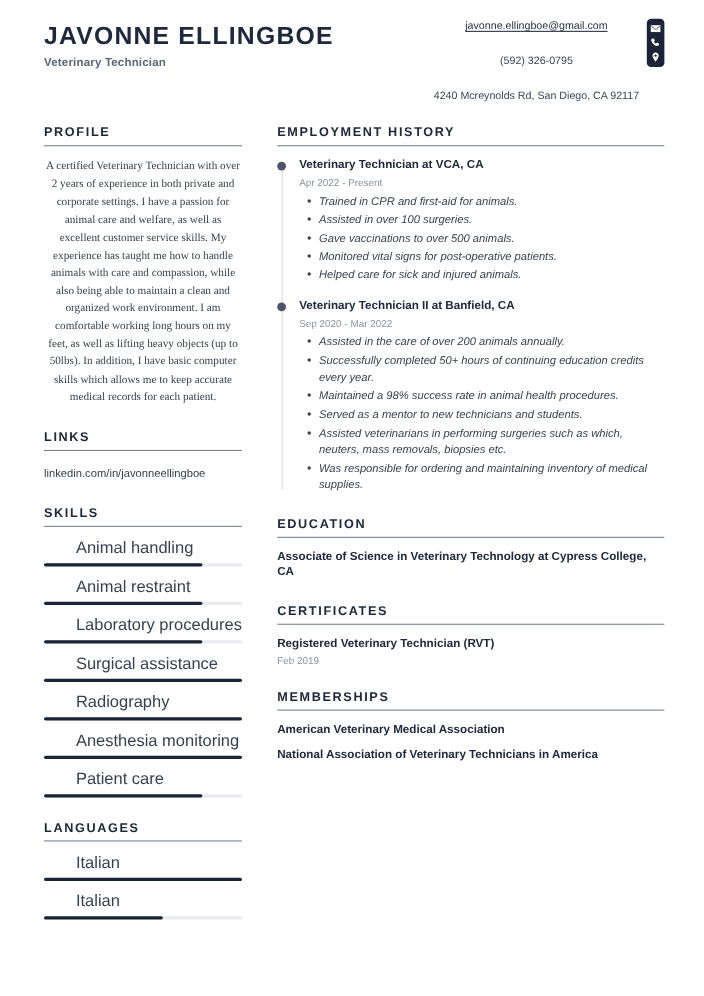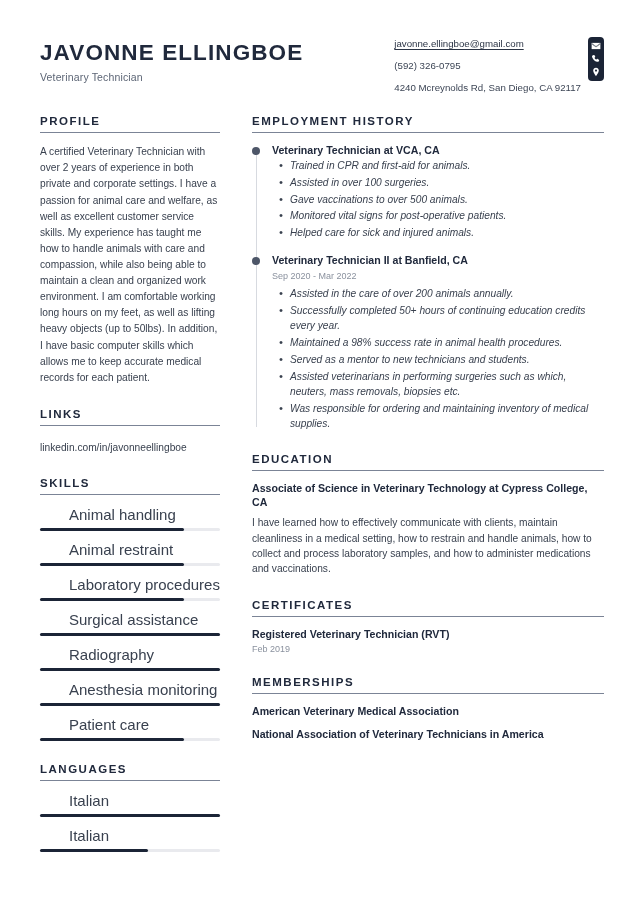--- a/index.html
+++ b/index.html
@@ -14,21 +14,21 @@
     font-family: "Liberation Sans", sans-serif;
     color: #2b3445;
     -webkit-font-smoothing: antialiased;
   }
 
   .page {
     position: relative;
     width: 640px;
     height: 905px;
     background: #ffffff;
-    padding: 34px 36px 0 40px;
+    padding: 14px 36px 0 40px;
   }
 
   
   .header {
     display: flex;
     justify-content: space-between;
     align-items: flex-start;
     padding-bottom: 20px;
   }
   .name-block { padding-top: 6px; }
@@ -38,33 +38,34 @@
     letter-spacing: 1.1px;
     color: #20293c;
     line-height: 1.15;
     white-space: nowrap;
   }
   .job-title {
     font-size: 10.5px;
     color: #5c6575;
     letter-spacing: .15px;
     margin-top: 5px;
+    font-weight: bold;
   }
 
   .contact-wrap {
     display: flex;
     align-items: flex-start;
     gap: 7px;
     padding-top: 3px;
   }
   .contact-lines {
     display: flex;
     flex-direction: column;
-    align-items: flex-start;
-    gap: 8px;
+    align-items: center;
+    gap: 18px;
     font-size: 9.7px;
     color: #3c4555;
     line-height: 1.45;
   }
   .contact-lines .email {
     text-decoration: underline;
     text-underline-offset: 2px;
     color: #2b3445;
   }
 
@@ -96,21 +97,22 @@
     padding-bottom: 5px;
     border-bottom: 1.3px solid #7b8496;
     margin-bottom: 11px;
   }
 
   
   .profile-text {
     font-size: 10.2px;
     line-height: 1.58;
     color: #39414f;
-    text-align: left;
+    text-align: center;
+    font-family: Liberation Serif, serif;
   }
 
   
   .link-item {
     font-size: 10.2px;
     color: #39414f;
     text-underline-offset: 2px;
     display: inline-block;
     margin-bottom: 2px;
   }
@@ -344,20 +346,21 @@
     <div class="col-right">
 
       <div class="sec">
         <div class="sec-title">EMPLOYMENT HISTORY</div>
 
         <div class="timeline">
 
           <div class="tl-entry">
             <span class="tl-dot"></span>
             <div class="entry-title">Veterinary Technician at VCA, CA</div>
+            <div class="entry-date">Apr 2022 - Present</div>
             <ul class="bullets">
               <li>Trained in CPR and first-aid for animals.</li>
               <li>Assisted in over 100 surgeries.</li>
               <li>Gave vaccinations to over 500 animals.</li>
               <li>Monitored vital signs for post-operative patients.</li>
               <li>Helped care for sick and injured animals.</li>
             </ul>
           </div>
 
           <div class="tl-entry">
@@ -374,21 +377,20 @@
             </ul>
           </div>
 
         </div>
       </div>
 
       <div class="sec sec-edu">
         <div class="sec-title">EDUCATION</div>
         <div class="blk">
           <div class="blk-title">Associate of Science in Veterinary Technology at Cypress College, CA</div>
-          <div class="blk-text">I have learned how to effectively communicate with clients, maintain cleanliness in a medical setting, how to restrain and handle animals, how to collect and process laboratory samples, and how to administer medications and vaccinations.</div>
         </div>
       </div>
 
       <div class="sec">
         <div class="sec-title">CERTIFICATES</div>
         <div class="blk">
           <div class="blk-title">Registered Veterinary Technician (RVT)</div>
           <div class="blk-date">Feb 2019</div>
         </div>
       </div>

